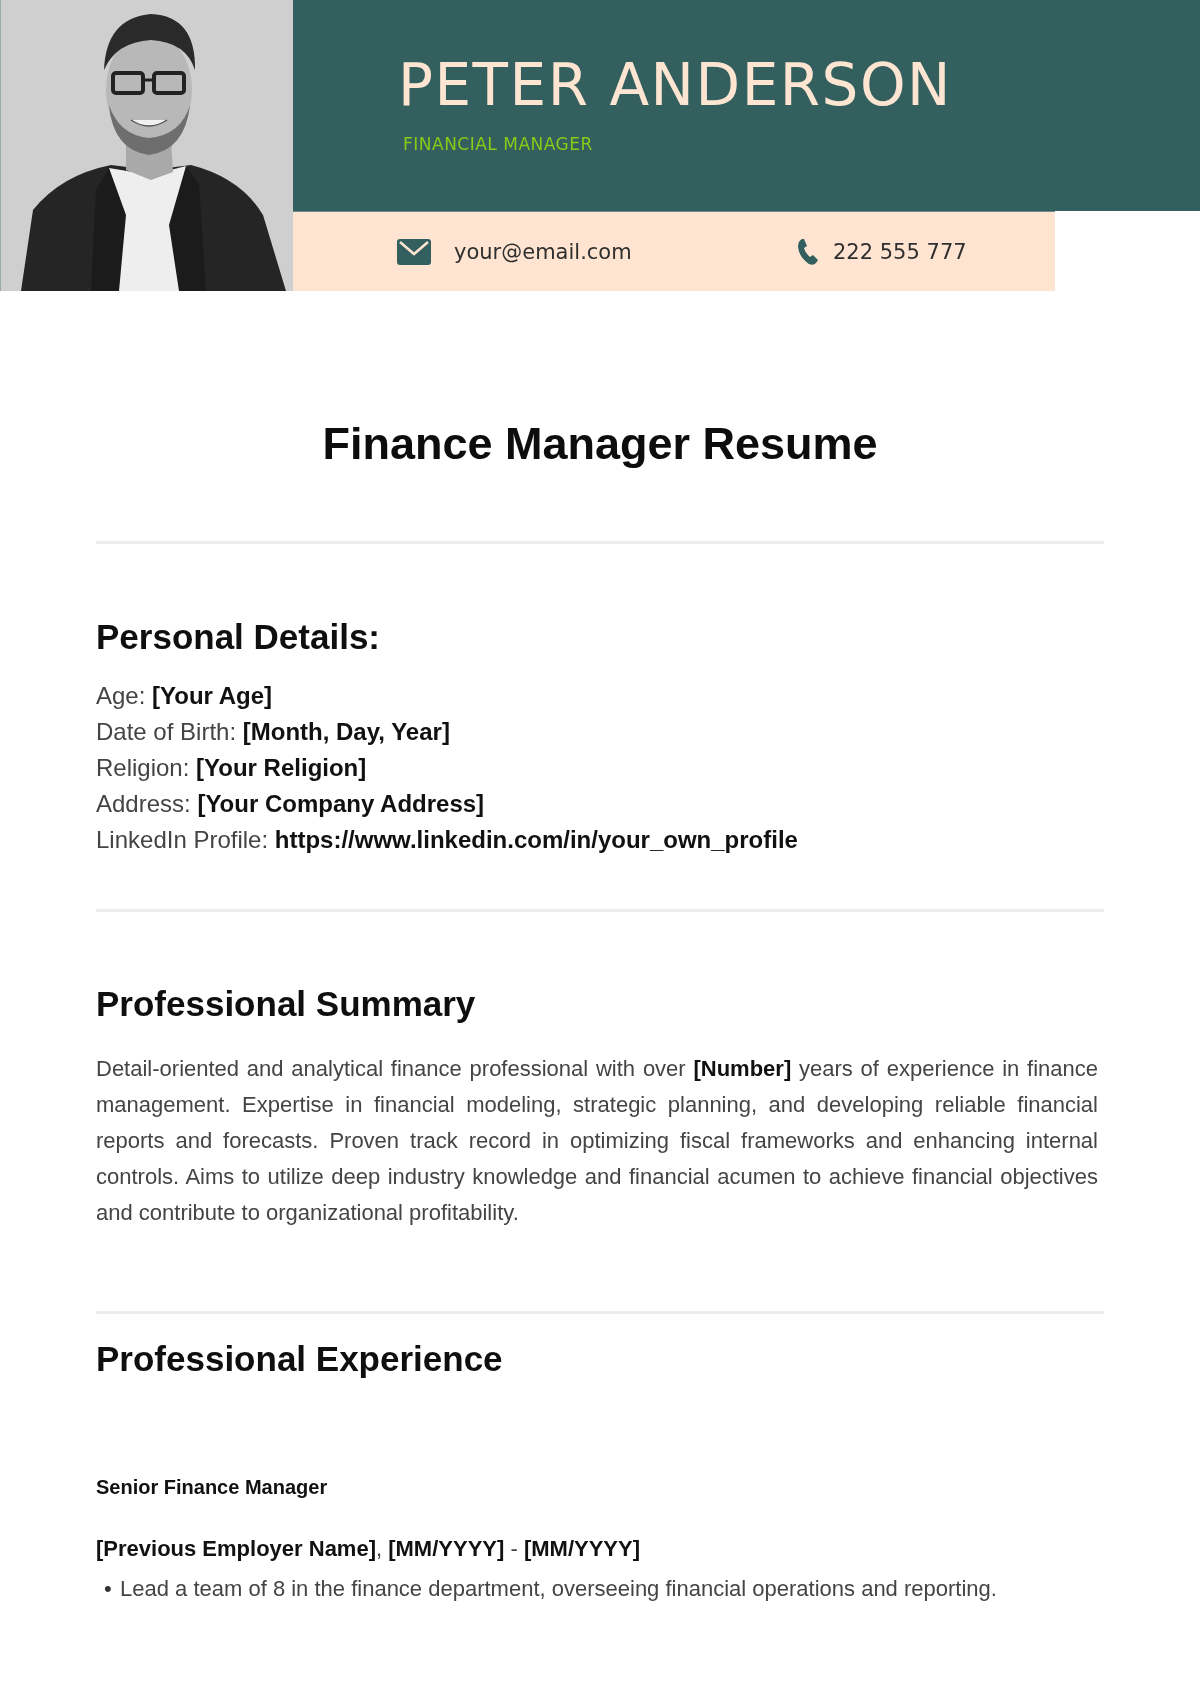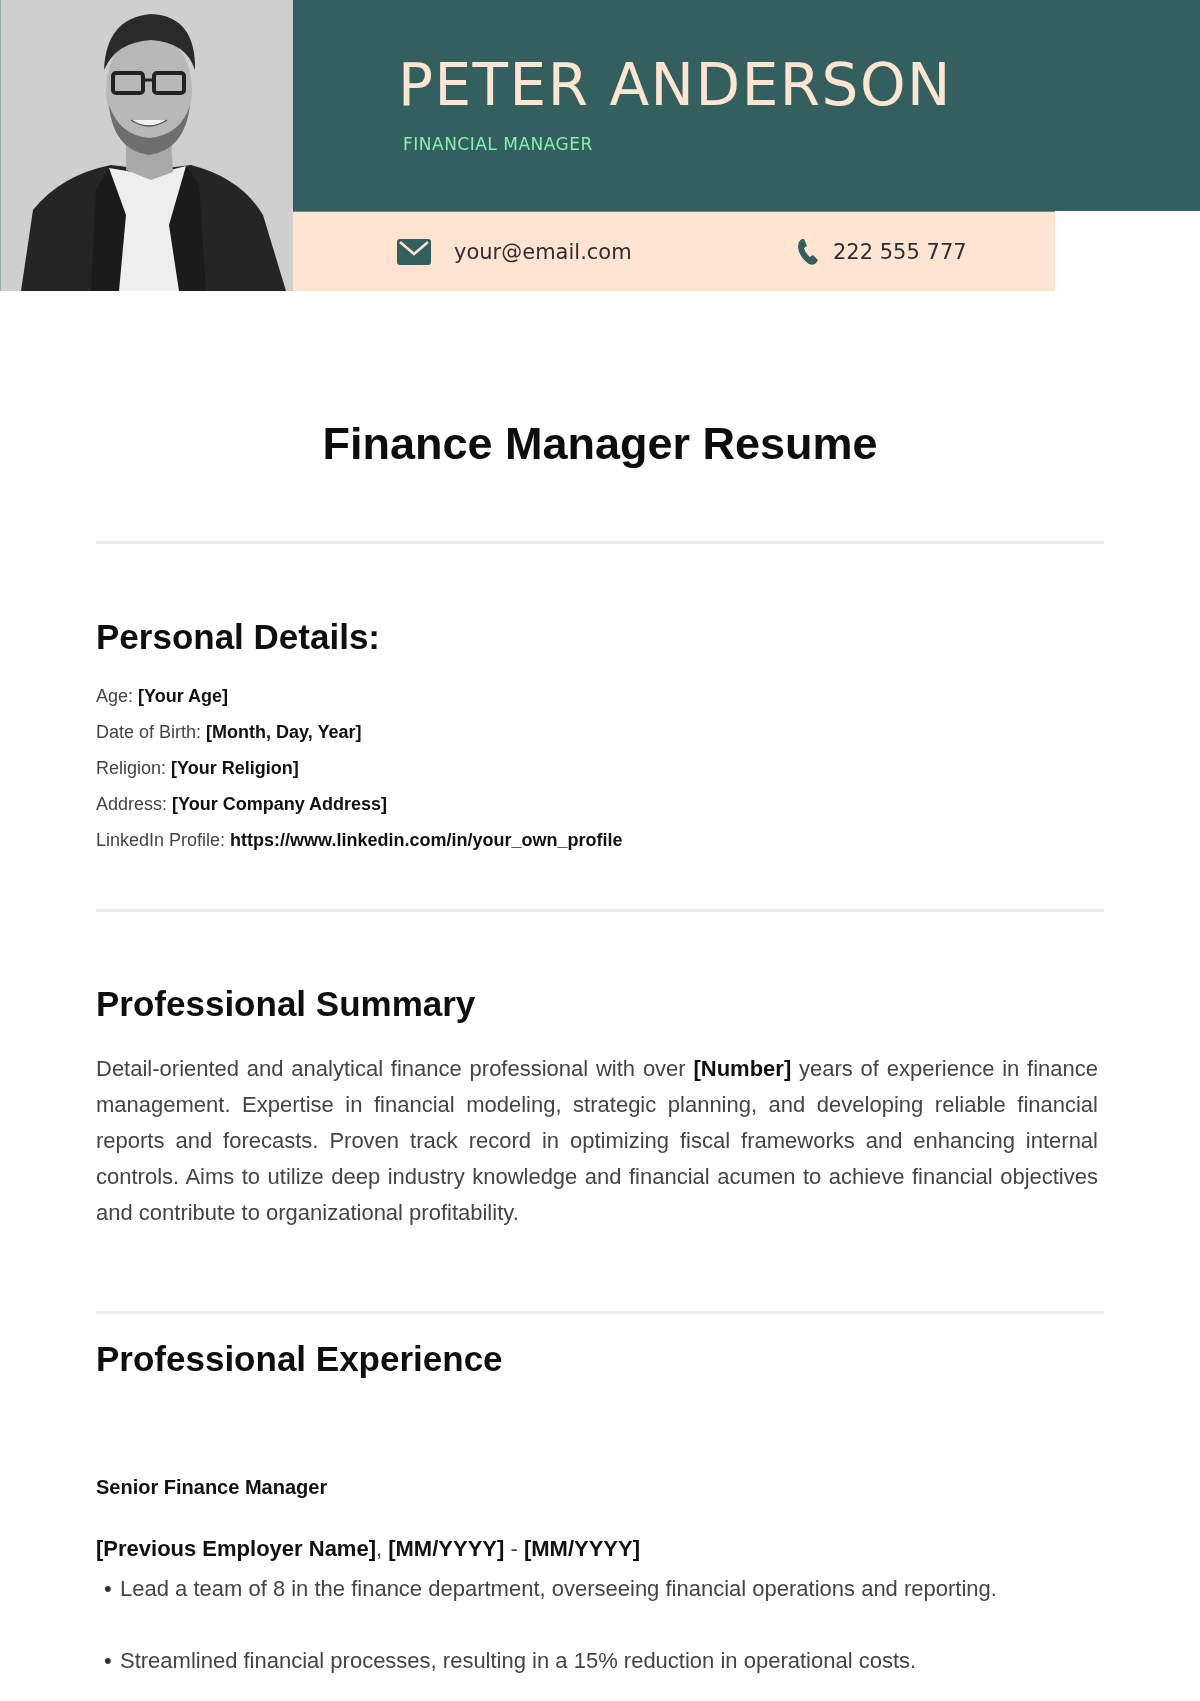--- a/index.html
+++ b/index.html
@@ -25,39 +25,39 @@
     }
     .name {
       position: absolute; left: 105px; top: 56px;
       font-family: "DejaVu Sans", sans-serif; font-weight: 300;
       font-size: 58px; letter-spacing: 1.5px; color: #fde5d2;
       font-weight: normal; line-height: 1;
     }
     .role {
       position: absolute; left: 110px; top: 134px;
       font-family: "DejaVu Sans", sans-serif;
-      font-size: 17px; letter-spacing: 0.5px; color: #86efac;
+      font-size: 17px; letter-spacing: 0.5px; color: #84cc16;
     }
     .contact { position: absolute; top: 0; height: 80px; display: flex; align-items: center; }
     .contact.email { left: 103px; }
     .contact.phone { left: 502px; }
     .contact .icon { width: 36px; height: 28px; display: flex; align-items: center; justify-content: center; margin-right: 22px; }
     .contact.phone .icon { width: 26px; margin-right: 12px; }
     .contact .text { font-family: "DejaVu Sans", sans-serif; font-size: 21px; color: #2f2f2f; }
 
     .content { position: absolute; left: 96px; top: 291px; width: 1008px; }
     .doc-title {
       position: absolute; left: 0; top: 127px; width: 1008px; text-align: center;
       font-size: 45px; font-weight: bold; color: #0d0d0d;
     }
     .divider { position: absolute; left: 0; width: 1008px; height: 3px; background: #ececec; }
 
     .section-heading { position: absolute; left: 0; font-size: 35px; font-weight: bold; color: #0f0f0f; }
     .detail-list { position: absolute; left: 0; top: 687px; list-style: none; }
-    .detail-row { font-size: 18px; line-height: 36px; height: 36px; color: #444; white-space: nowrap; }
+    .detail-row { font-size: 24px; line-height: 36px; height: 36px; color: #444; white-space: nowrap; }
     .detail-row .val { font-weight: bold; color: #111; }
 
     .summary {
       position: absolute; left: 0; width: 1002px;
       font-size: 22px; line-height: 36px; color: #444; text-align: justify;
     }
     .summary b { color: #111; }
 
     .job-title { position: absolute; left: 0; font-size: 20px; font-weight: bold; color: #111; }
     .job-meta { position: absolute; left: 0; font-size: 22px; font-weight: bold; color: #111; }
@@ -139,15 +139,14 @@
 
   <h2 class="section-heading" style="top: 693px;">Professional Summary</h2>
   <p class="summary" style="top: 760px;"><span>Detail-oriented and analytical finance professional with over </span><b>[Number]</b><span> years of experience in finance management. Expertise in financial modeling, strategic planning, and developing reliable financial reports and forecasts. Proven track record in optimizing fiscal frameworks and enhancing internal controls. Aims to utilize deep industry knowledge and financial acumen to achieve financial objectives and contribute to organizational profitability.</span></p>
   <div class="divider" style="top: 1020px;"></div>
 
   <h2 class="section-heading" style="top: 1048px;">Professional Experience</h2>
   <h3 class="job-title" style="top: 1185px;">Senior Finance Manager</h3>
   <div class="job-meta" style="top: 1245px;"><span>[Previous Employer Name]</span><span class="sep">, </span><span>[MM/YYYY]</span><span class="sep"> - </span><span>[MM/YYYY]</span></div>
   <ul class="bullets" style="top: 1280px;">
     <li class="bullet" style="margin-bottom: 36px;">Lead a team of 8 in the finance department, overseeing financial operations and reporting.</li>
-    <li class="bullet">Streamlined financial processes, resulting in a 15% reduction in operational costs.</li>
   </ul>
 </div>
 
 </body></html>

